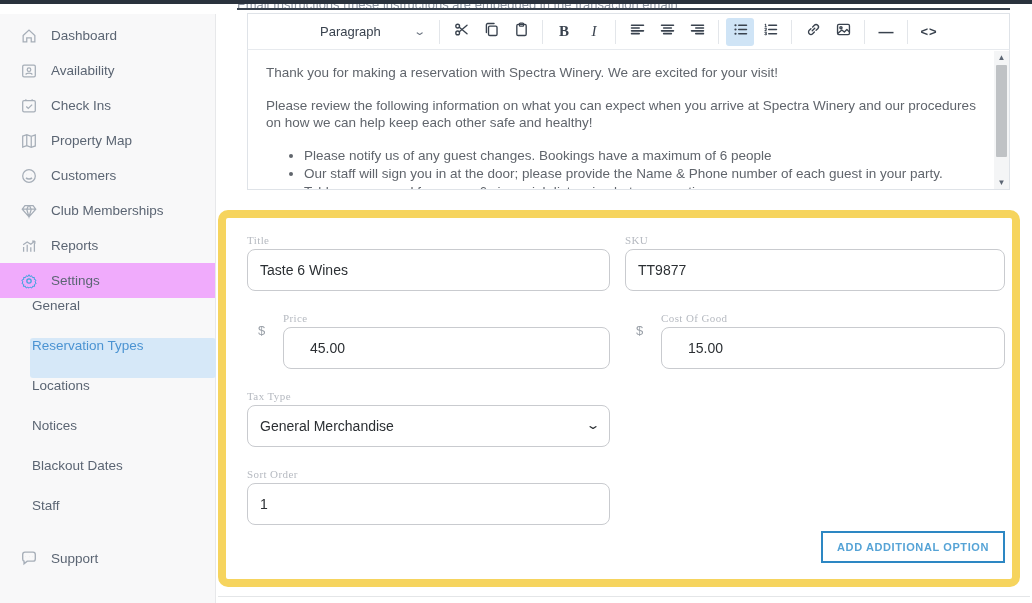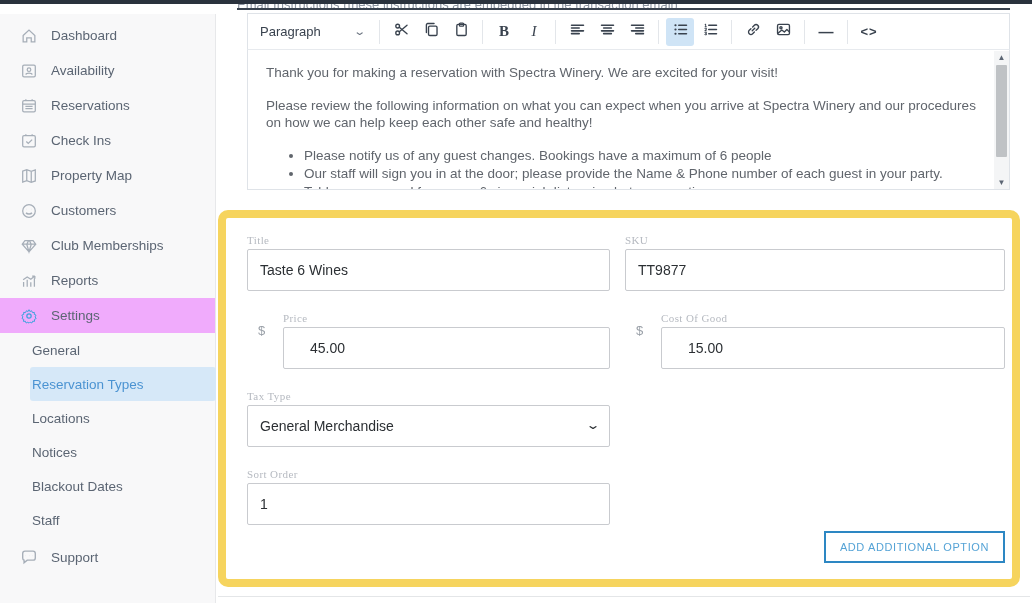--- a/index.html
+++ b/index.html
@@ -24,32 +24,32 @@
   }
   .side-item {
     height:35px; display:flex; align-items:center; gap:13px; padding-left:20px;
     font-size:13.5px; color:#5b6573; cursor:pointer; white-space:nowrap;
   }
   .side-item.active { background:#f0abfc; }
   .side-icon { width:18px; height:18px; flex:0 0 18px; display:flex; align-items:center; justify-content:center; }
   .side-icon svg { width:18px; height:18px; stroke:#a6aeb8; fill:none; stroke-width:1.4; }
   .side-item.active .side-icon svg { stroke:#3fa2dd; }
   .sub-item {
-    height:34px; display:flex; align-items:center; padding-left:32px;
+    height:40px; display:flex; padding-left:32px;
     font-size:13.5px; color:#5b6573; cursor:pointer;
   }
   .sub-item.active { background:#d6e8f8; color:#4b93d2; border-radius:3px; margin-left:30px; padding-left:2px; width:186px; }
 
   
   .main { position:absolute; left:216px; top:0; width:816px; height:603px; background:#fff; }
 
   .toolbar {
     position:absolute; left:31px; top:13px; width:763px; height:37px;
     border:1px solid #dfe3e8; border-bottom:1px solid #e7eaee; background:#fff;
-    display:flex; align-items:center; padding:0 6px; gap:2px;
+    display:flex; align-items:center; padding:0 6px; gap:2px;justify-content:center;
   }
   .tb-sep { width:1px; height:24px; background:#e3e6ea; margin:0 5px; }
   .tb-btn {
     min-width:28px; height:28px; display:flex; align-items:center; justify-content:center;
     border-radius:3px; cursor:pointer; color:#39424e;
   }
   .tb-btn.active { background:#cfe4f6; }
   .tb-btn svg { width:17px; height:17px; stroke:#39424e; fill:none; stroke-width:1.6; stroke-linecap:round; stroke-linejoin:round; }
   .tb-bold { font-weight:bold; font-size:15px; font-family:"Liberation Serif", serif; }
   .tb-italic { font-style:italic; font-size:15px; font-family:"Liberation Serif", serif; }
@@ -78,35 +78,35 @@
   
   .hl-box {
     position:absolute; left:2px; top:210px; width:802px; height:377px;
     border:8px solid #f6d45e; border-radius:10px; background:#fff;
     padding:16px 0 0 21px;
   }
   .form-grid { display:grid; grid-template-columns:363px 380px; column-gap:15px; }
   .field { margin-bottom:21px; }
   .field-label { font-size:11px; color:#b6bac1; letter-spacing:0.4px; margin-bottom:3px; display:block;font-family:Liberation Serif, serif; }
   .field input, .field select {
-    width:100%; height:42px; border:1px solid #c9cbcf; border-radius:2px; background:#fff;
+    width:100%; height:42px; border:1px solid #c9cbcf; border-radius:8px; background:#fff;
     font-family:"Liberation Sans", sans-serif; font-size:14px; color:#2b2f33; padding:0 12px; outline:none;
   }
   .money { position:relative;padding-left:36px; }
   .money input { padding-left:26px; }
   .money .prefix { position:absolute; left:11px; top:11px; font-size:13px; color:#9aa0a8; }
   .field select { appearance:none; -webkit-appearance:none; }
   .select-wrap { position:relative; }
   .select-wrap .chev2 { position:absolute; right:12px; top:13px; font-size:12px; color:#2b2f33; pointer-events:none; transform:scaleX(1.5); }
 
   .btn-row { position:absolute; right:7px; bottom:16px; }
   .add-btn {
     background:#fff; border:2px solid #2d87c3; color:#55a3d6;
     font-family:"Liberation Sans", sans-serif;
-    font-size:11px; letter-spacing:0.6px; padding:8px 14px; cursor:pointer; font-weight:normal;
+    font-size:11px; letter-spacing:0.6px; padding:8px 14px; cursor:pointer; font-weight:bold;
   }
 
   .bottom-divider { position:absolute; left:2px; top:596px; width:812px; height:1px; background:#e4e6e8; }
 </style>
 </head>
 <body>
 
 <div class="top-darkbar"></div>
 <div class="clipped-label">Email Instructions (these instructions are embedded in the transaction email)</div>
 <div class="clipped-underline"></div>
@@ -126,29 +126,20 @@
     <span class="side-icon">
       <svg viewBox="0 0 20 20">
           <rect x="3" y="3.5" width="14" height="13" rx="1.5"></rect>
           <circle cx="10" cy="8.5" r="2"></circle>
           <path d="M6.5 14 C7 11.8 13 11.8 13.5 14"></path>
         </svg>
     </span>
     <span>Availability</span>
   </div>
 
-  <div class="side-item">
-    <span class="side-icon">
-      <svg viewBox="0 0 20 20">
-          <rect x="3" y="4" width="14" height="12.5" rx="1.5"></rect>
-          <path d="M3 8 H17 M6.5 4 V2.5 M13.5 4 V2.5 M6 10.5 H14 M6 13 H14"></path>
-        </svg>
-    </span>
-    <span>Reservations</span>
-  </div>
 
   <div class="side-item">
     <span class="side-icon">
       <svg viewBox="0 0 20 20">
           <rect x="3" y="4" width="14" height="12.5" rx="1.5"></rect>
           <path d="M6.5 4 V2.5 M13.5 4 V2.5 M7 10.5 L9.2 12.7 L13.5 8.5"></path>
         </svg>
     </span>
     <span>Check Ins</span>
   </div>

